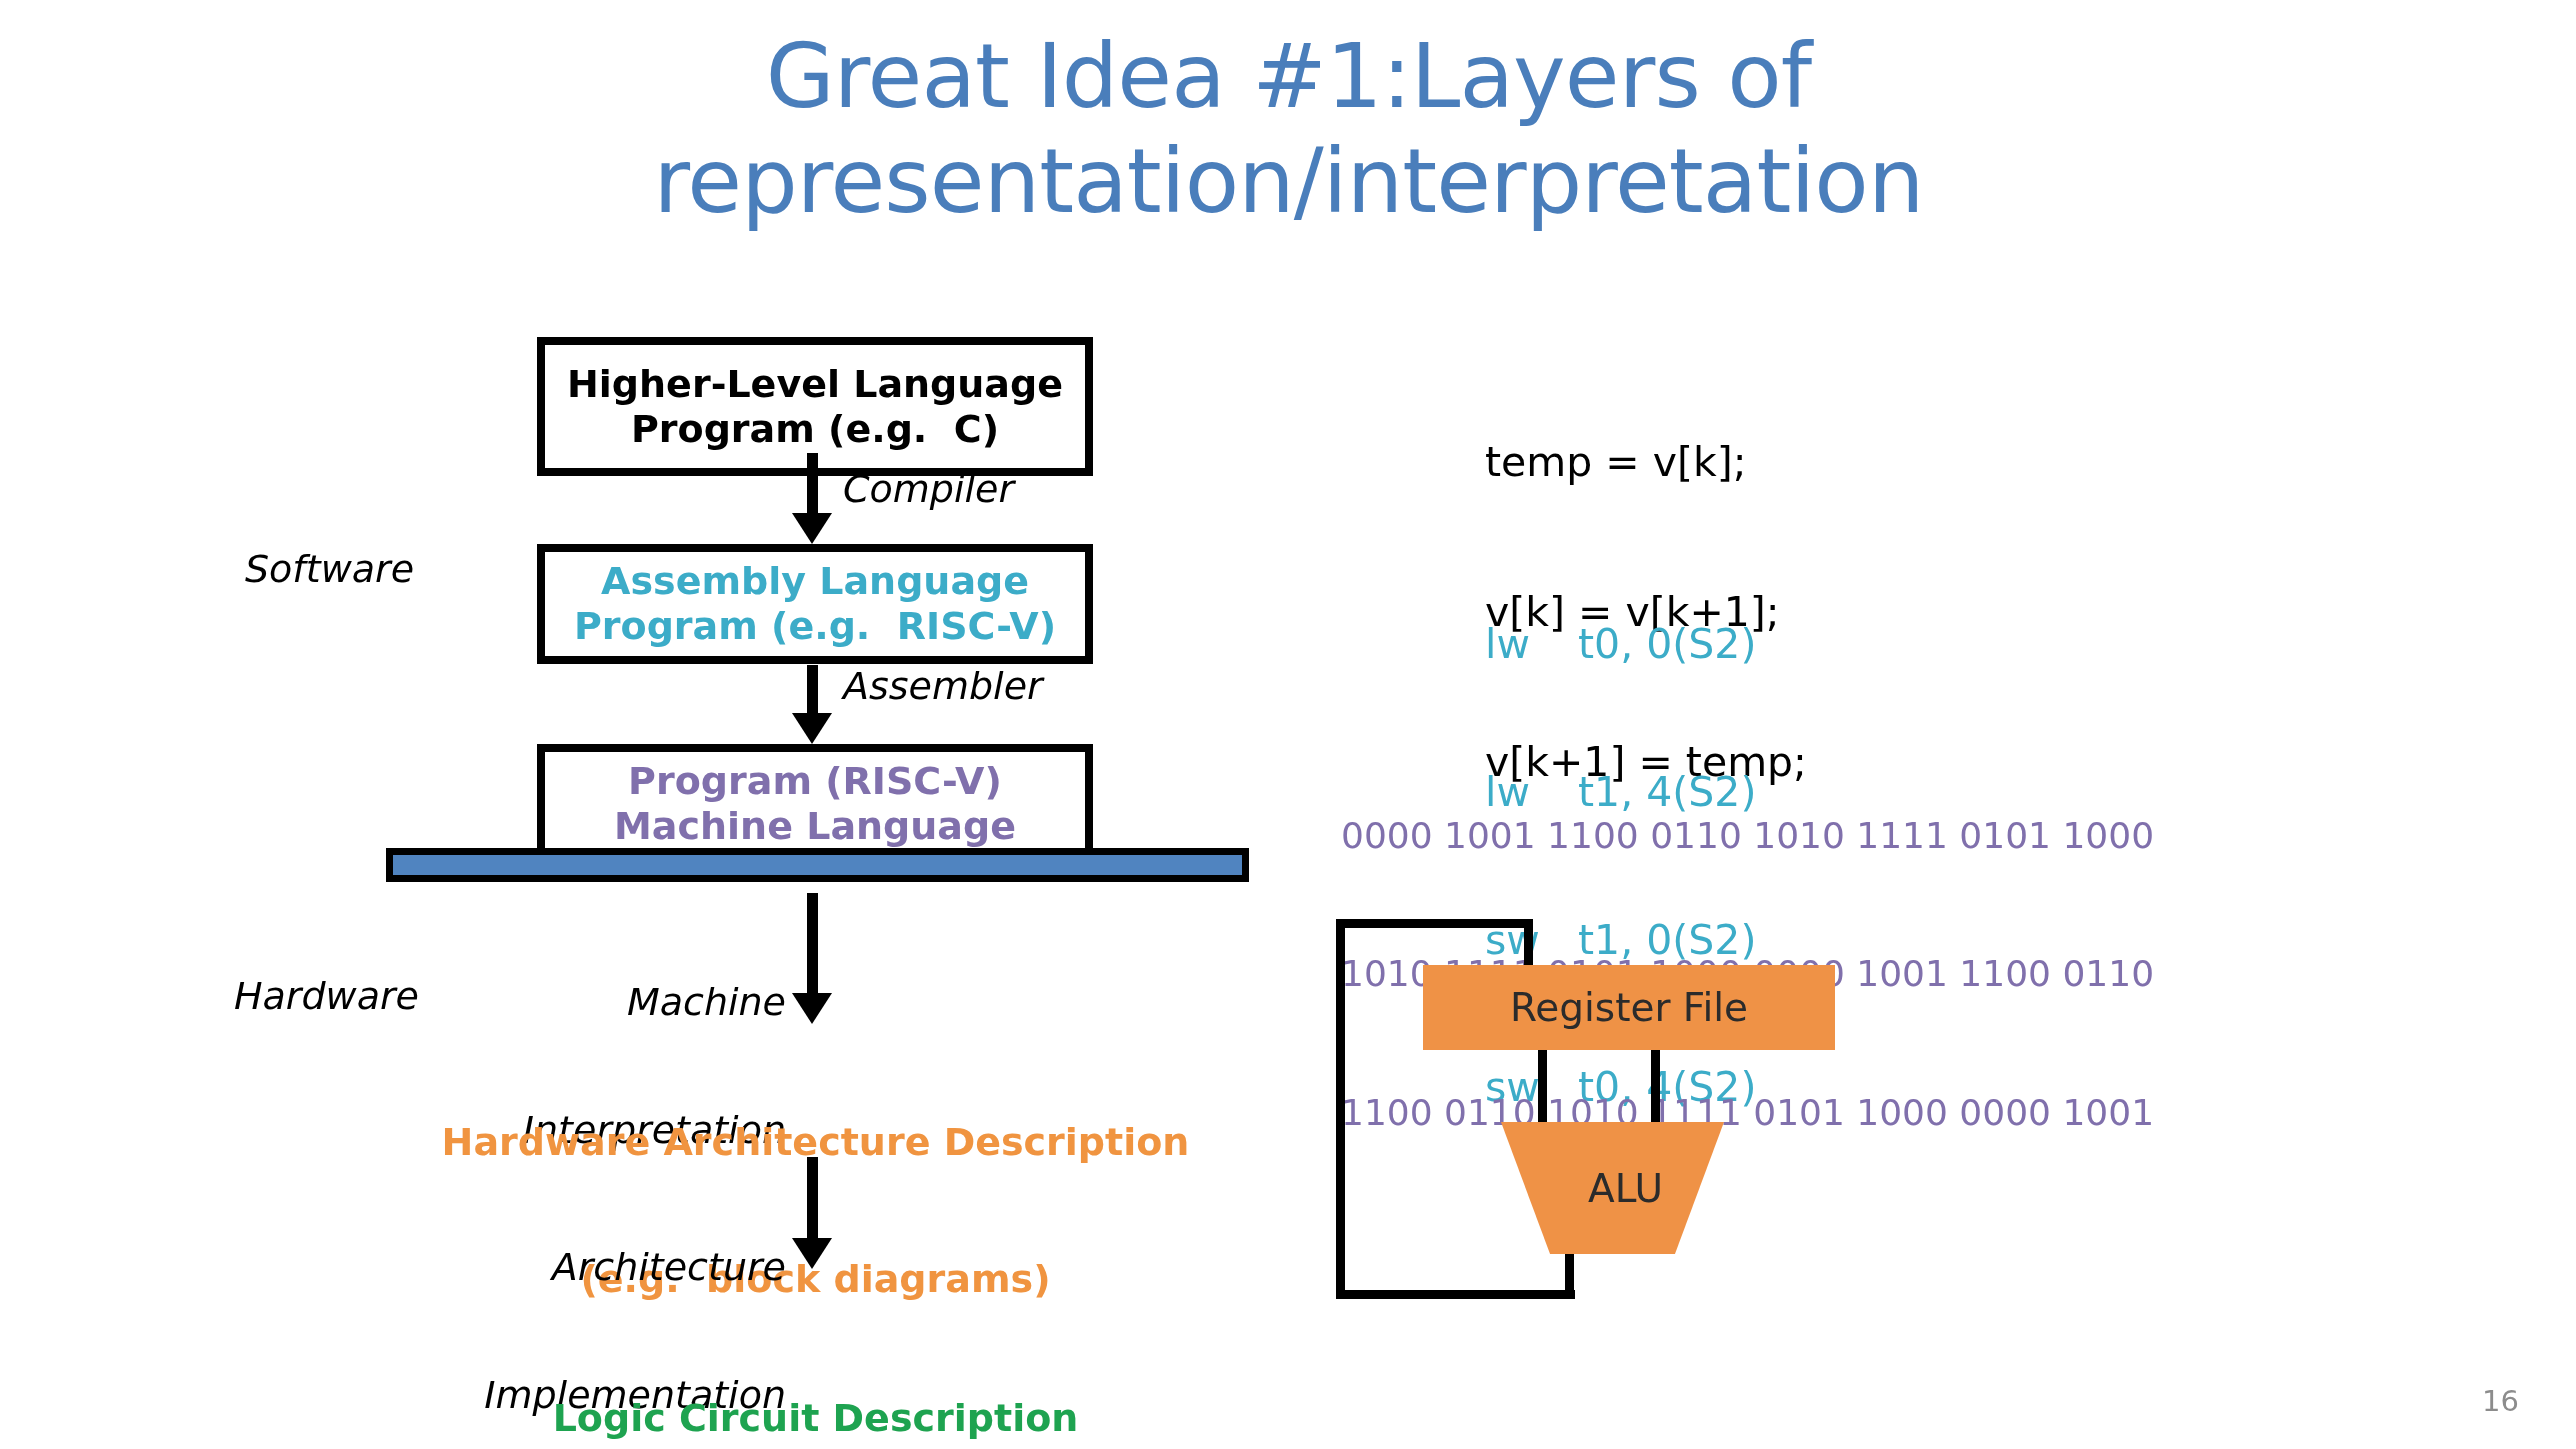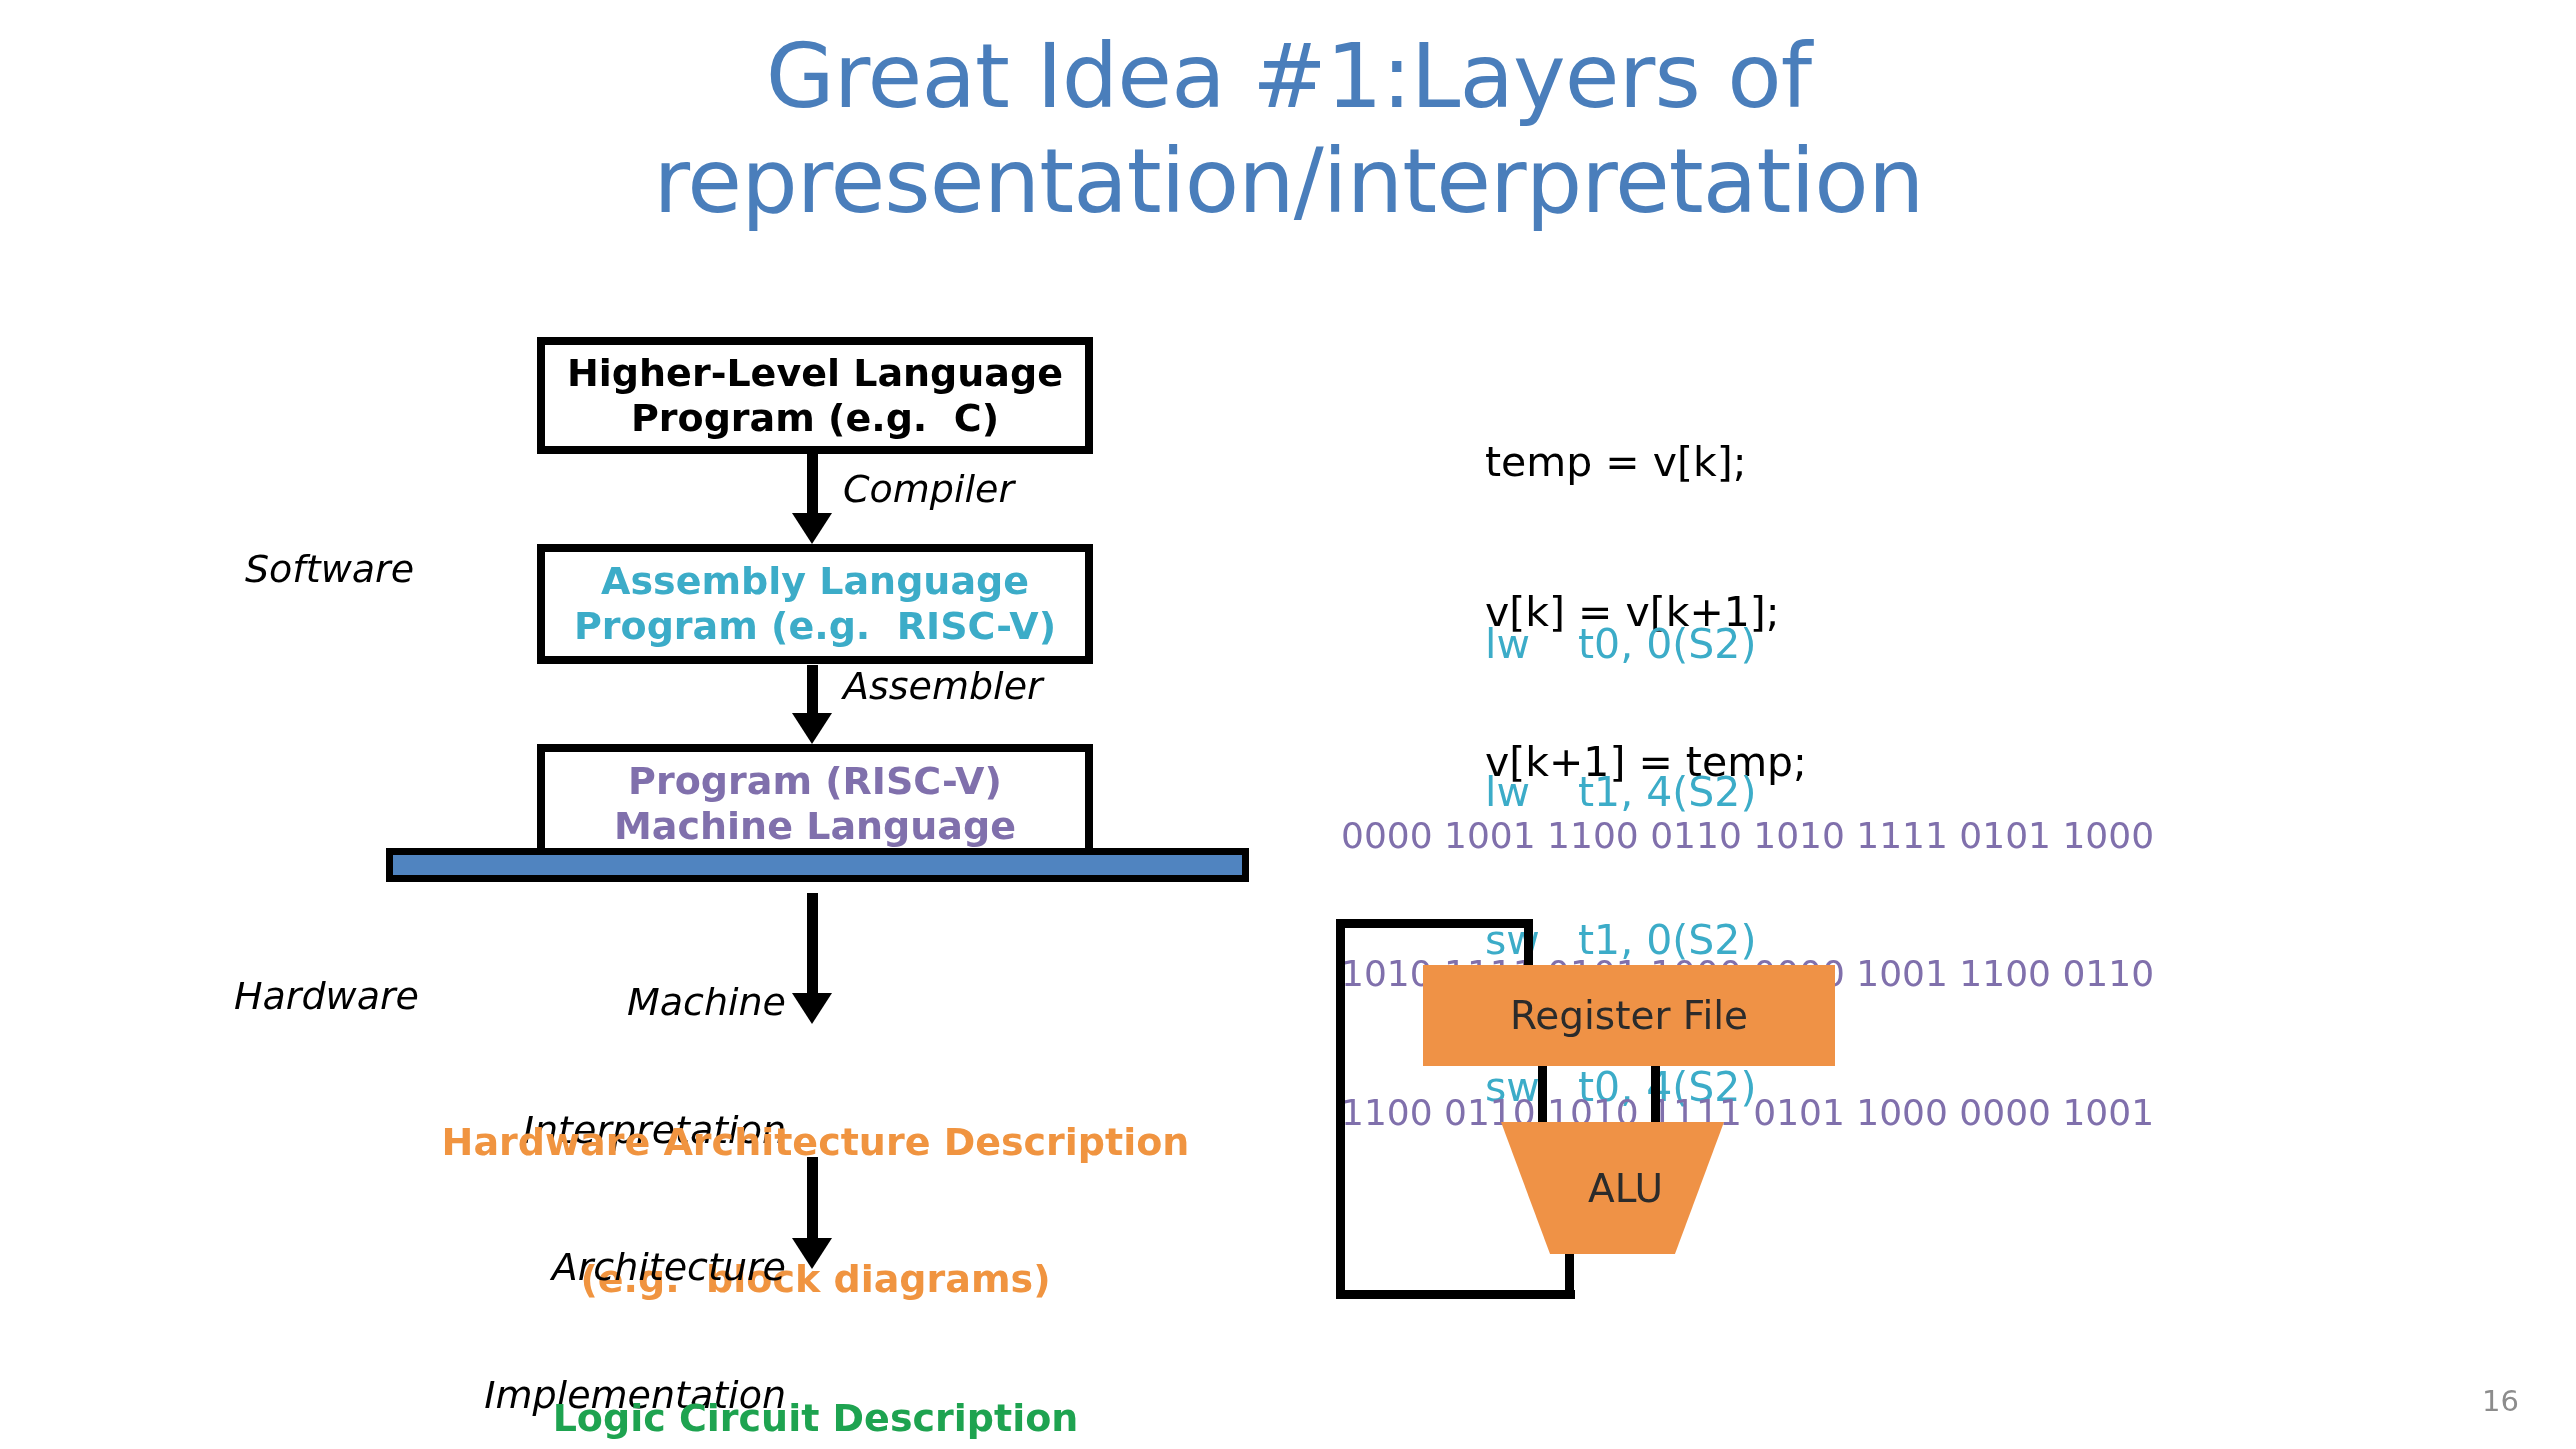--- a/index.html
+++ b/index.html
@@ -40,21 +40,21 @@
     align-items: center;
     justify-content: center;
     text-align: center;
     font-weight: bold;
     font-size: 38px;
     line-height: 1.18;
     font-family: "DejaVu Sans", sans-serif;
   }
   .lbox .l { display: block; white-space: pre; }
 
-  #box-hll  { left: 537px; top: 337px;  width: 556px; height: 117px; color: #000000; }
+  #box-hll  { left: 537px; top: 337px;  width: 556px; height: 139px; color: #000000; }
   #box-asm  { left: 537px; top: 544px;  width: 556px; height: 120px; color: #3CACC8; }
   #box-mach { left: 537px; top: 744px;  width: 556px; height: 120px; color: #8070AC; }
 
   #blue-bar {
     position: absolute;
     left: 386px; top: 848px;
     width: 863px; height: 34px;
     background: #5084C0;
     border: 7.7px solid #000000;
   }
@@ -140,21 +140,21 @@
     color: #8070AC;
     white-space: pre;
     text-align: center;
   }
   #c-code .l, #bin-code .l { display: block; }
 
   
   #datapath { position: absolute; left: 1329px; top: 912px; width: 498px; height: 395px; }
   #dp-regfile {
     position: absolute; left: 94px; top: 53px;
-    width: 412px; height: 101px;
+    width: 412px; height: 85px;
     background: #EF9246;
     display: flex; align-items: center; justify-content: center;
     font-family: "DejaVu Sans", sans-serif;
     font-size: 39px; color: #2b2b2b;
   }
   #dp-alu {
     position: absolute; left: 172px; top: 210px;
     width: 223px; height: 132px;
   }
   #dp-alu .tz {

